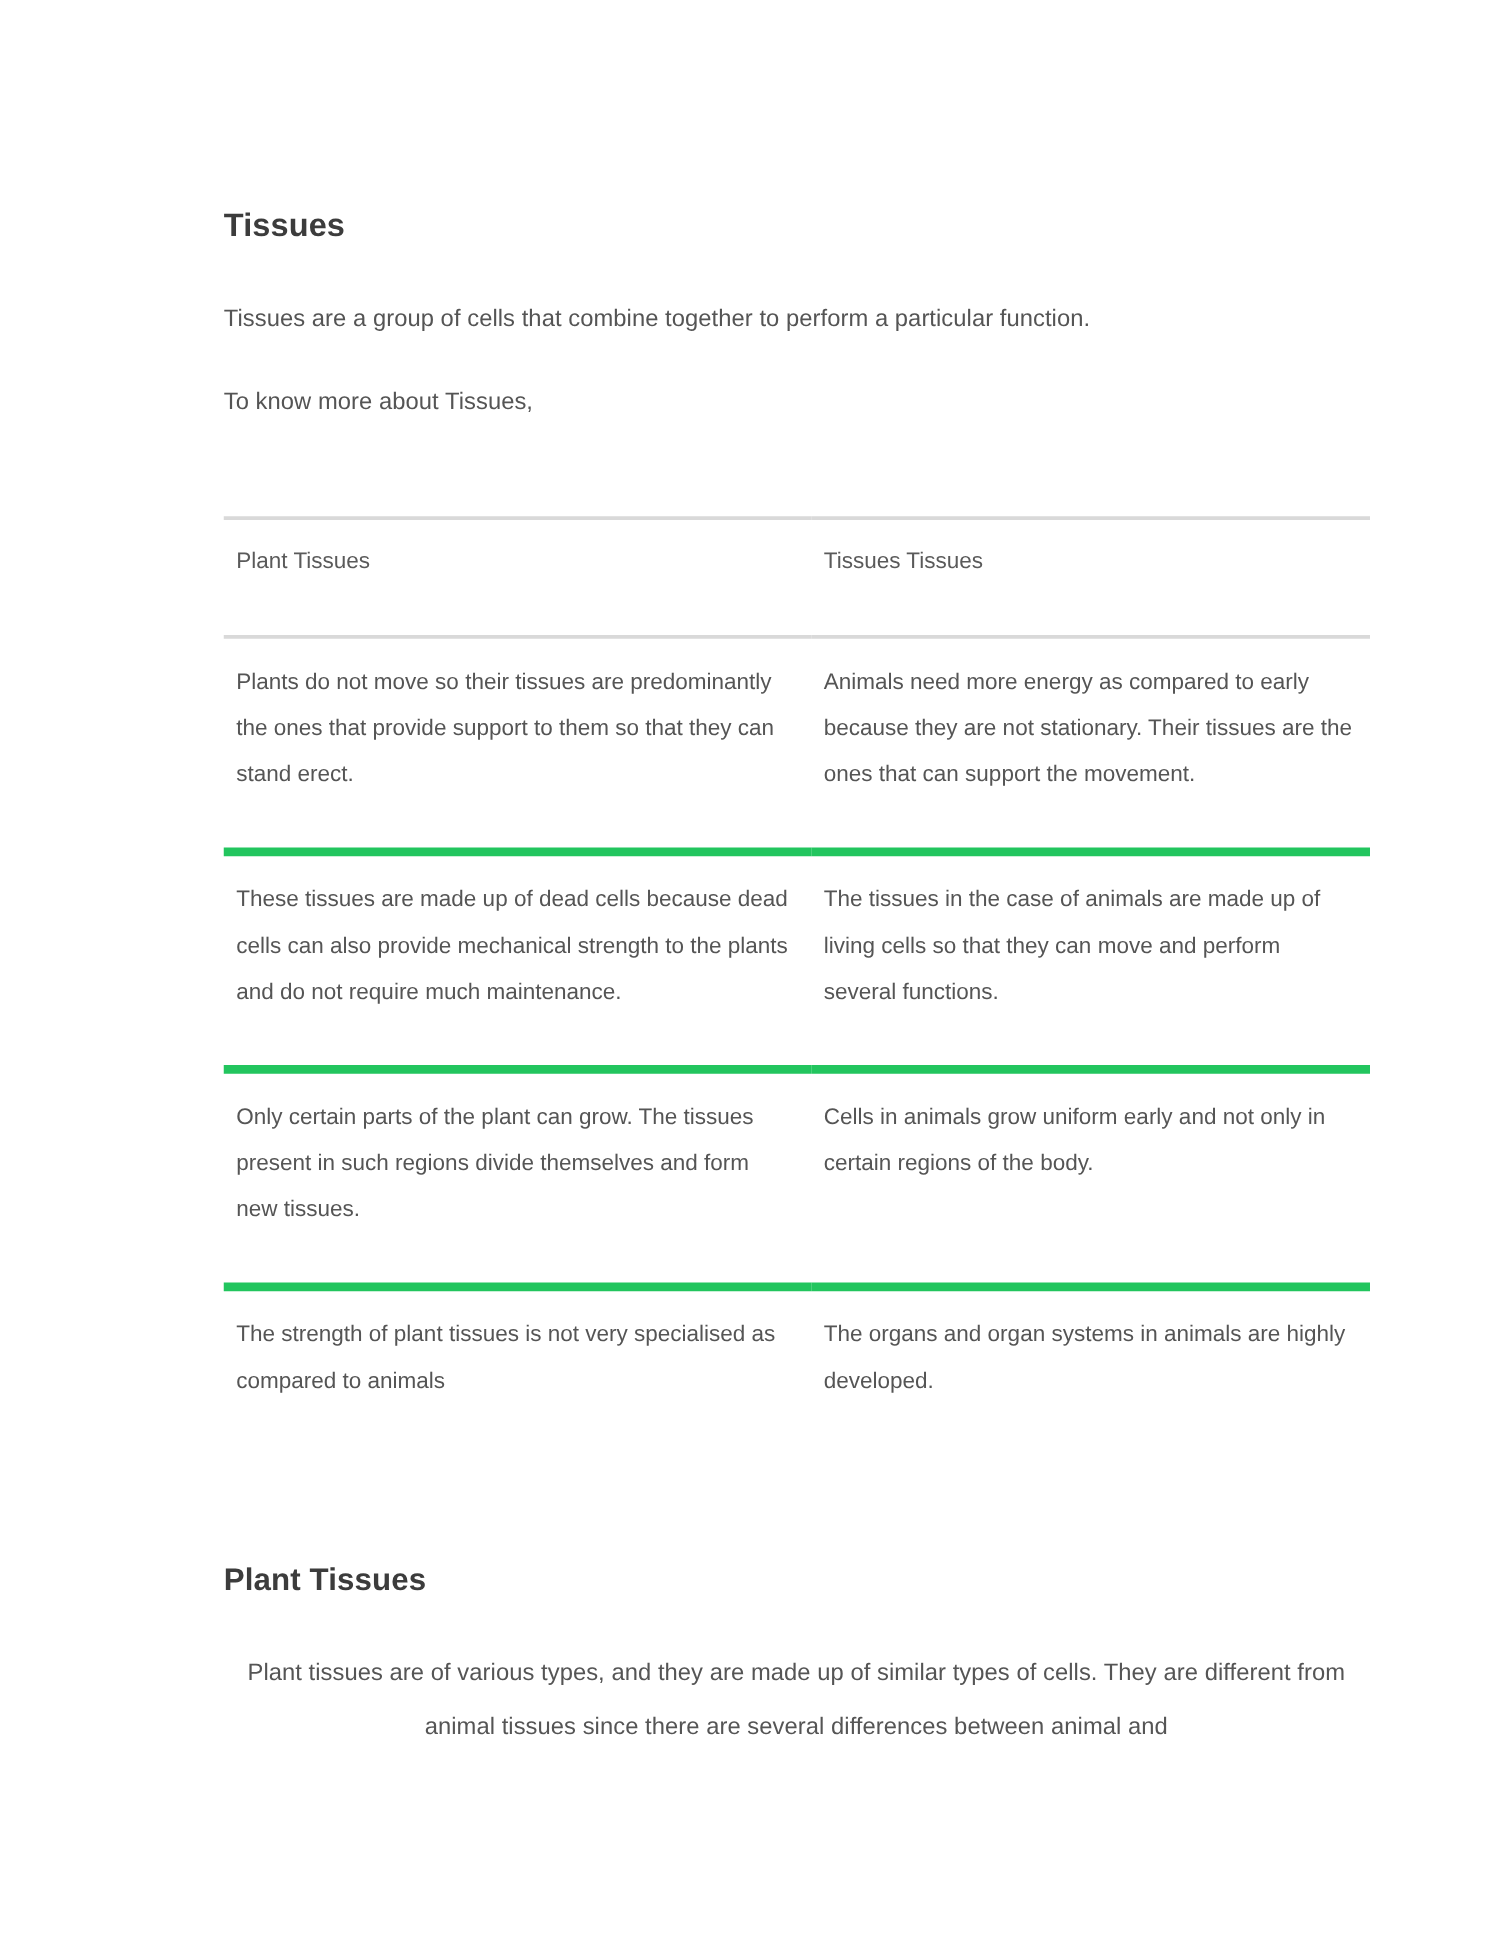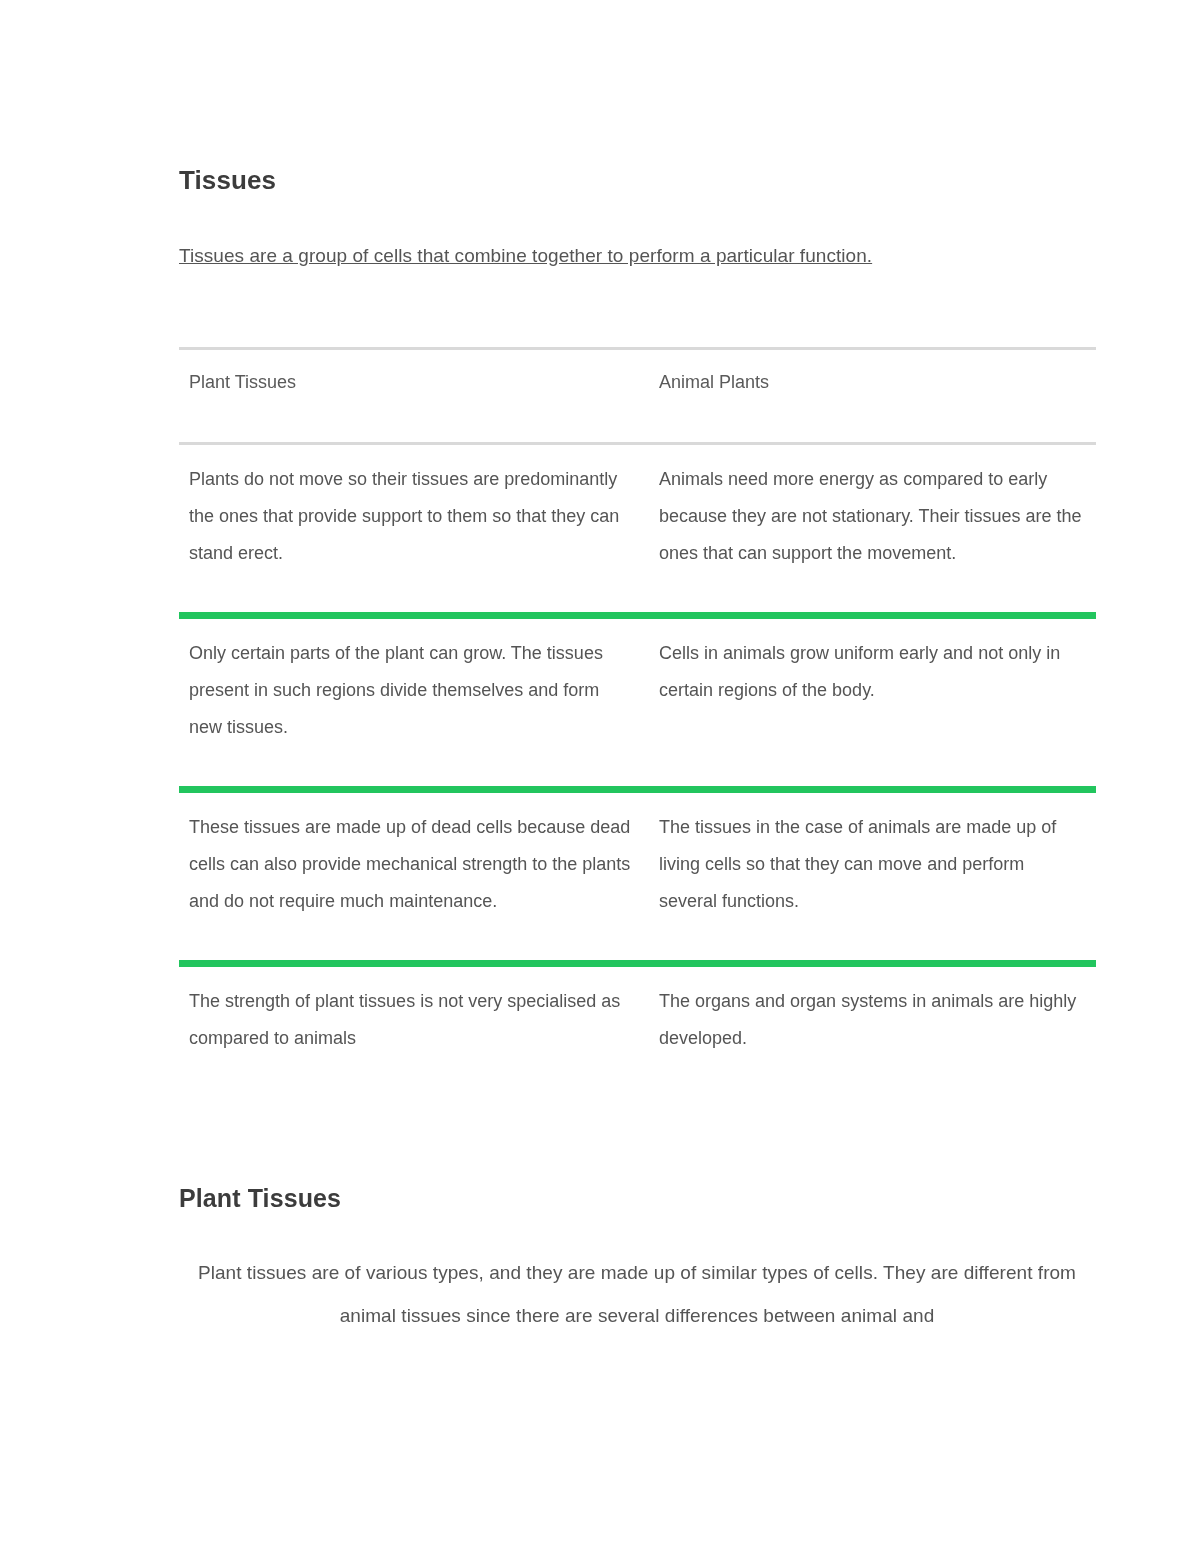--- a/index.html
+++ b/index.html
@@ -32,21 +32,21 @@
     line-height: 34px;
     letter-spacing: 0.1px;
   }
   .doc-p {
     font-size: 19px;
     color: #555555;
     line-height: 30px;
     margin: 0;
     letter-spacing: 0.05px;
   }
-  .p-intro-1 { padding-top: 44px; text-decoration: underline; }
+  .p-intro-1 { padding-top: 44px; }
   .p-intro-2 { padding-top: 36px; }
 
   .compare-table {
     margin-top: 76px;
     width: 917px;
     border-collapse: collapse;
     table-layout: fixed;
   }
   .compare-table col.c1 { width: 470px; }
   .compare-table col.c2 { width: 447px; }
@@ -95,44 +95,45 @@
 </style>
 </head>
 <body>
 
 <div class="page">
 
   <h1 class="doc-h1">Tissues</h1>
 
   <p class="doc-p p-intro-1">Tissues are a group of cells that combine together to perform a particular function.</p>
 
+  <p class="doc-p p-intro-2">To know more about Tissues,</p>
 
   <table class="compare-table">
     <colgroup>
       <col class="c1">
       <col class="c2">
     </colgroup>
     <thead>
       <tr>
         <th>Plant Tissues</th>
-        <th>Animal Plants</th>
+        <th>Tissues Tissues</th>
       </tr>
     </thead>
     <tbody>
       <tr>
         <td>Plants do not move so their tissues are predominantly the ones that provide support to them so that they can stand erect.</td>
         <td>Animals need more energy as compared to early because they are not stationary. Their tissues are the ones that can support the movement.</td>
       </tr>
       <tr>
+        <td>These tissues are made up of dead cells because dead cells can also provide mechanical strength to the plants and do not require much maintenance.</td>
+        <td>The tissues in the case of animals are made up of living cells so that they can move and perform several functions.</td>
+      </tr>
+      <tr>
         <td>Only certain parts of the plant can grow. The tissues present in such regions divide themselves and form new tissues.</td>
         <td>Cells in animals grow uniform early and not only in certain regions of the body.</td>
-      </tr>
-      <tr>
-        <td>These tissues are made up of dead cells because dead cells can also provide mechanical strength to the plants and do not require much maintenance.</td>
-        <td>The tissues in the case of animals are made up of living cells so that they can move and perform several functions.</td>
       </tr>
       <tr>
         <td>The strength of plant tissues is not very specialised as compared to animals</td>
         <td>The organs and organ systems in animals are highly developed.</td>
       </tr>
     </tbody>
   </table>
 
   <h2 class="doc-h2">Plant Tissues</h2>
 

